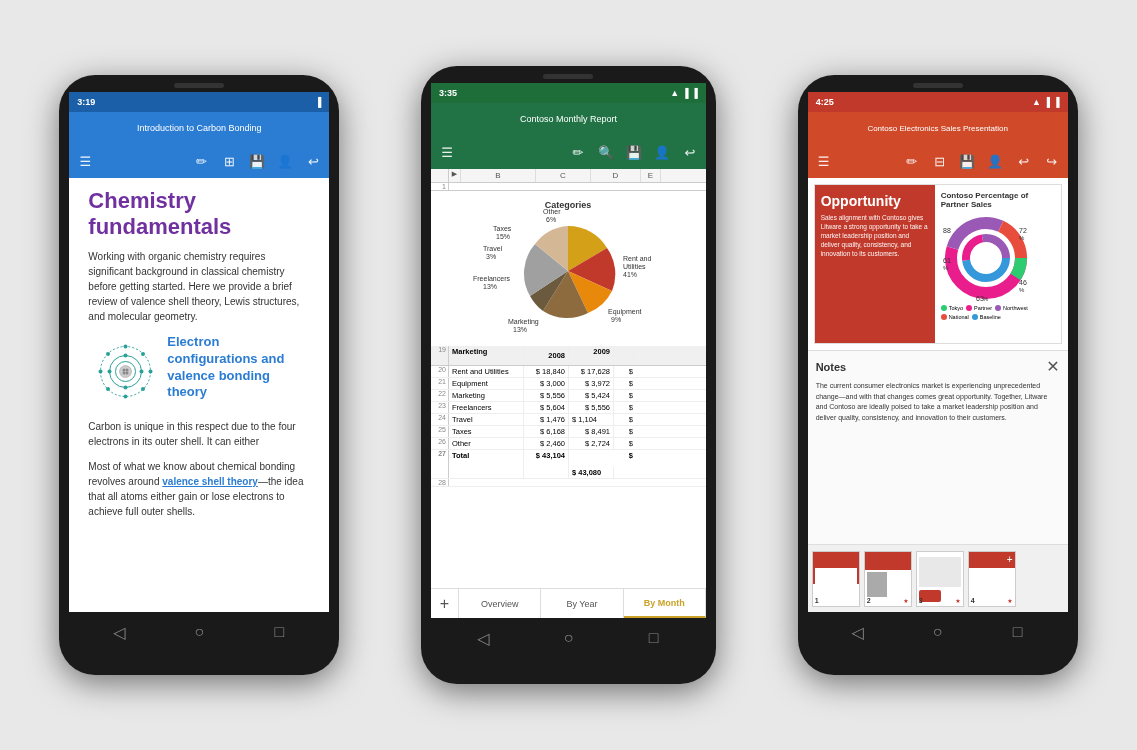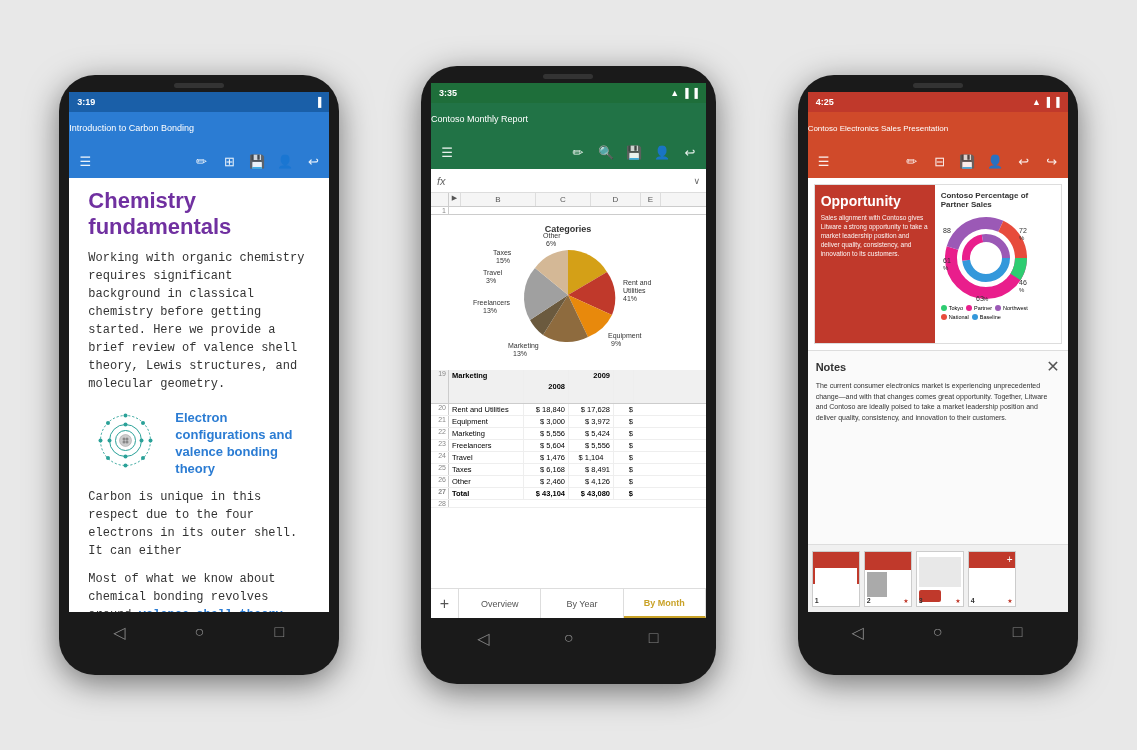--- a/index.html
+++ b/index.html
@@ -104,20 +104,21 @@
     .status-bar.blue { background: #1a5fa8; }
     .status-bar.green { background: #1e6e3a; gap: 16px; }
     .status-bar.red { background: #c0392b; }
     .status-icons { display: flex; gap: 3px; align-items: center; }
 
     
     .title-bar {
       height: 32px;
       display: flex;
       align-items: center;
+      justify-content: center;
       color: #fff;
       font-size: 10px;
       font-weight: 500;
       flex-shrink: 0;
     }
     .title-bar.blue { background: #2b7cd3; }
     .title-bar.green { background: #217346; }
     .title-bar.red { background: #d04a2a; }
 
     
@@ -153,30 +154,29 @@
       color: #333;
     }
     .word-h1 {
       font-size: 22px;
       color: #7030a0;
       font-weight: bold;
       line-height: 1.2;
       margin-bottom: 8px;
     }
     .word-body {
-      font-size: 12px;
+      font-size: 10px;
       color: #333;
       line-height: 1.5;
       margin-bottom: 10px;
-      font-family: Liberation Mono, monospace;
     }
     .word-section {
       display: flex;
-      gap: 12px;
-      align-items: flex-end;
+      gap: 4px;
+      align-items: flex-start;
       margin-bottom: 10px;
     }
     .atom-diagram {
       width: 75px;
       height: 75px;
       flex-shrink: 0;
     }
     .word-h2 {
       font-size: 13px;
       color: #2b7cd3;
@@ -485,25 +485,20 @@
       <div class="toolbar green">
         <div class="toolbar-icon">☰</div>
         <div class="toolbar-spacer"></div>
         <div class="toolbar-icon">✏</div>
         <div class="toolbar-icon">🔍</div>
         <div class="toolbar-icon">💾</div>
         <div class="toolbar-icon">👤</div>
         <div class="toolbar-icon">↩</div>
       </div>
 
-      <div class="excel-formula-bar">
-        <span class="fx-label">fx</span>
-        <span class="formula-input"></span>
-        <span class="formula-arrow">∨</span>
-      </div>
 
       <div class="excel-grid">
 
         <div style="display:flex;background:#f5f5f5;border-bottom:1px solid #ccc;flex-shrink:0;">
           <div style="width:18px;border-right:1px solid #ccc;"></div>
           <div class="col-header" style="width:12px;font-size:7px;padding:1px 1px;">▶</div>
           <div class="col-header col-b">B</div>
           <div class="col-header col-c">C</div>
           <div class="col-header col-d">D</div>
           <div class="col-header" style="width:20px;">E</div>
@@ -548,21 +543,21 @@
             <text x="75" y="18" font-size="7" fill="#333">Other</text>
             <text x="78" y="26" font-size="7" fill="#333">6%</text>
           </svg>
         </div>
 
         <div style="flex:1;overflow:hidden;font-size:7.5px;">
 
           <div style="display:flex;background:#f0f0f0;border-bottom:1px solid #ccc;">
             <div style="width:18px;border-right:1px solid #ccc;font-size:7px;color:#888;text-align:right;padding-right:2px;">19</div>
             <div style="width:75px;padding:1px 3px;border-right:1px solid #eee;font-weight:600;">Marketing</div>
-            <div style="width:45px;padding:12px 3px;border-right:1px solid #eee;font-weight:600;text-align:right;">2008</div>
+            <div style="width:45px;padding:5px 3px;border-right:1px solid #eee;font-weight:600;text-align:right;">2008</div>
             <div style="width:45px;padding:1px 3px;border-right:1px solid #eee;font-weight:600;text-align:right;">2009</div>
             <div style="width:20px;border-right:1px solid #eee;"></div>
           </div>
 
           <div style="display:flex;border-bottom:1px solid #eee;">
             <div style="width:18px;border-right:1px solid #ccc;font-size:7px;color:#888;text-align:right;padding-right:2px;">20</div>
             <div style="width:75px;padding:1px 3px;border-right:1px solid #eee;">Rent and Utilities</div>
             <div style="width:45px;padding:1px 3px;border-right:1px solid #eee;text-align:right;">$ 18,840</div>
             <div style="width:45px;padding:1px 3px;border-right:1px solid #eee;text-align:right;">$ 17,628</div>
             <div style="width:20px;padding:1px 1px;text-align:right;">$</div>
@@ -585,42 +580,42 @@
             <div style="width:18px;border-right:1px solid #ccc;font-size:7px;color:#888;text-align:right;padding-right:2px;">23</div>
             <div style="width:75px;padding:1px 3px;border-right:1px solid #eee;">Freelancers</div>
             <div style="width:45px;padding:1px 3px;border-right:1px solid #eee;text-align:right;">$ 5,604</div>
             <div style="width:45px;padding:1px 3px;border-right:1px solid #eee;text-align:right;">$ 5,556</div>
             <div style="width:20px;padding:1px 1px;text-align:right;">$</div>
           </div>
           <div style="display:flex;border-bottom:1px solid #eee;">
             <div style="width:18px;border-right:1px solid #ccc;font-size:7px;color:#888;text-align:right;padding-right:2px;">24</div>
             <div style="width:75px;padding:1px 3px;border-right:1px solid #eee;">Travel</div>
             <div style="width:45px;padding:1px 3px;border-right:1px solid #eee;text-align:right;">$ 1,476</div>
-            <div style="width:45px;padding:1px 3px;border-right:1px solid #eee;text-align:center;">$ 1,104</div>
+            <div style="width:45px;padding:1px 3px;border-right:1px solid #eee;text-align:left;">$ 1,104</div>
             <div style="width:20px;padding:1px 1px;text-align:right;">$</div>
           </div>
           <div style="display:flex;border-bottom:1px solid #eee;">
             <div style="width:18px;border-right:1px solid #ccc;font-size:7px;color:#888;text-align:right;padding-right:2px;">25</div>
             <div style="width:75px;padding:1px 3px;border-right:1px solid #eee;">Taxes</div>
             <div style="width:45px;padding:1px 3px;border-right:1px solid #eee;text-align:right;">$ 6,168</div>
             <div style="width:45px;padding:1px 3px;border-right:1px solid #eee;text-align:right;">$ 8,491</div>
             <div style="width:20px;padding:1px 1px;text-align:right;">$</div>
           </div>
           <div style="display:flex;border-bottom:1px solid #eee;">
             <div style="width:18px;border-right:1px solid #ccc;font-size:7px;color:#888;text-align:right;padding-right:2px;">26</div>
             <div style="width:75px;padding:1px 3px;border-right:1px solid #eee;">Other</div>
             <div style="width:45px;padding:1px 3px;border-right:1px solid #eee;text-align:right;">$ 2,460</div>
-            <div style="width:45px;padding:1px 3px;border-right:1px solid #eee;text-align:right;">$ 4,126</div>
+            <div style="width:45px;padding:1px 3px;border-right:1px solid #eee;text-align:right;">$ 2,724</div>
             <div style="width:20px;padding:1px 1px;text-align:right;">$</div>
           </div>
           <div style="display:flex;border-bottom:1px solid #eee;font-weight:bold;">
             <div style="width:18px;border-right:1px solid #ccc;font-size:7px;color:#888;text-align:right;padding-right:2px;">27</div>
             <div style="width:75px;padding:1px 3px;border-right:1px solid #eee;">Total</div>
             <div style="width:45px;padding:1px 3px;border-right:1px solid #eee;text-align:right;">$ 43,104</div>
-            <div style="width:45px;padding:1px 3px;border-right:1px solid #eee;text-align:right;">$ 43,080</div>
+            <div style="width:45px;padding:1px 3px;border-right:1px solid #eee;text-align:left;margin-top:17px;">$ 43,080</div>
             <div style="width:20px;padding:1px 1px;text-align:right;">$</div>
           </div>
           <div style="display:flex;border-bottom:1px solid #eee;">
             <div style="width:18px;border-right:1px solid #ccc;font-size:7px;color:#888;text-align:right;padding-right:2px;">28</div>
             <div style="flex:1;"></div>
           </div>
         </div>
 
         <div class="tab-bar">
           <div class="tab-plus">+</div>

